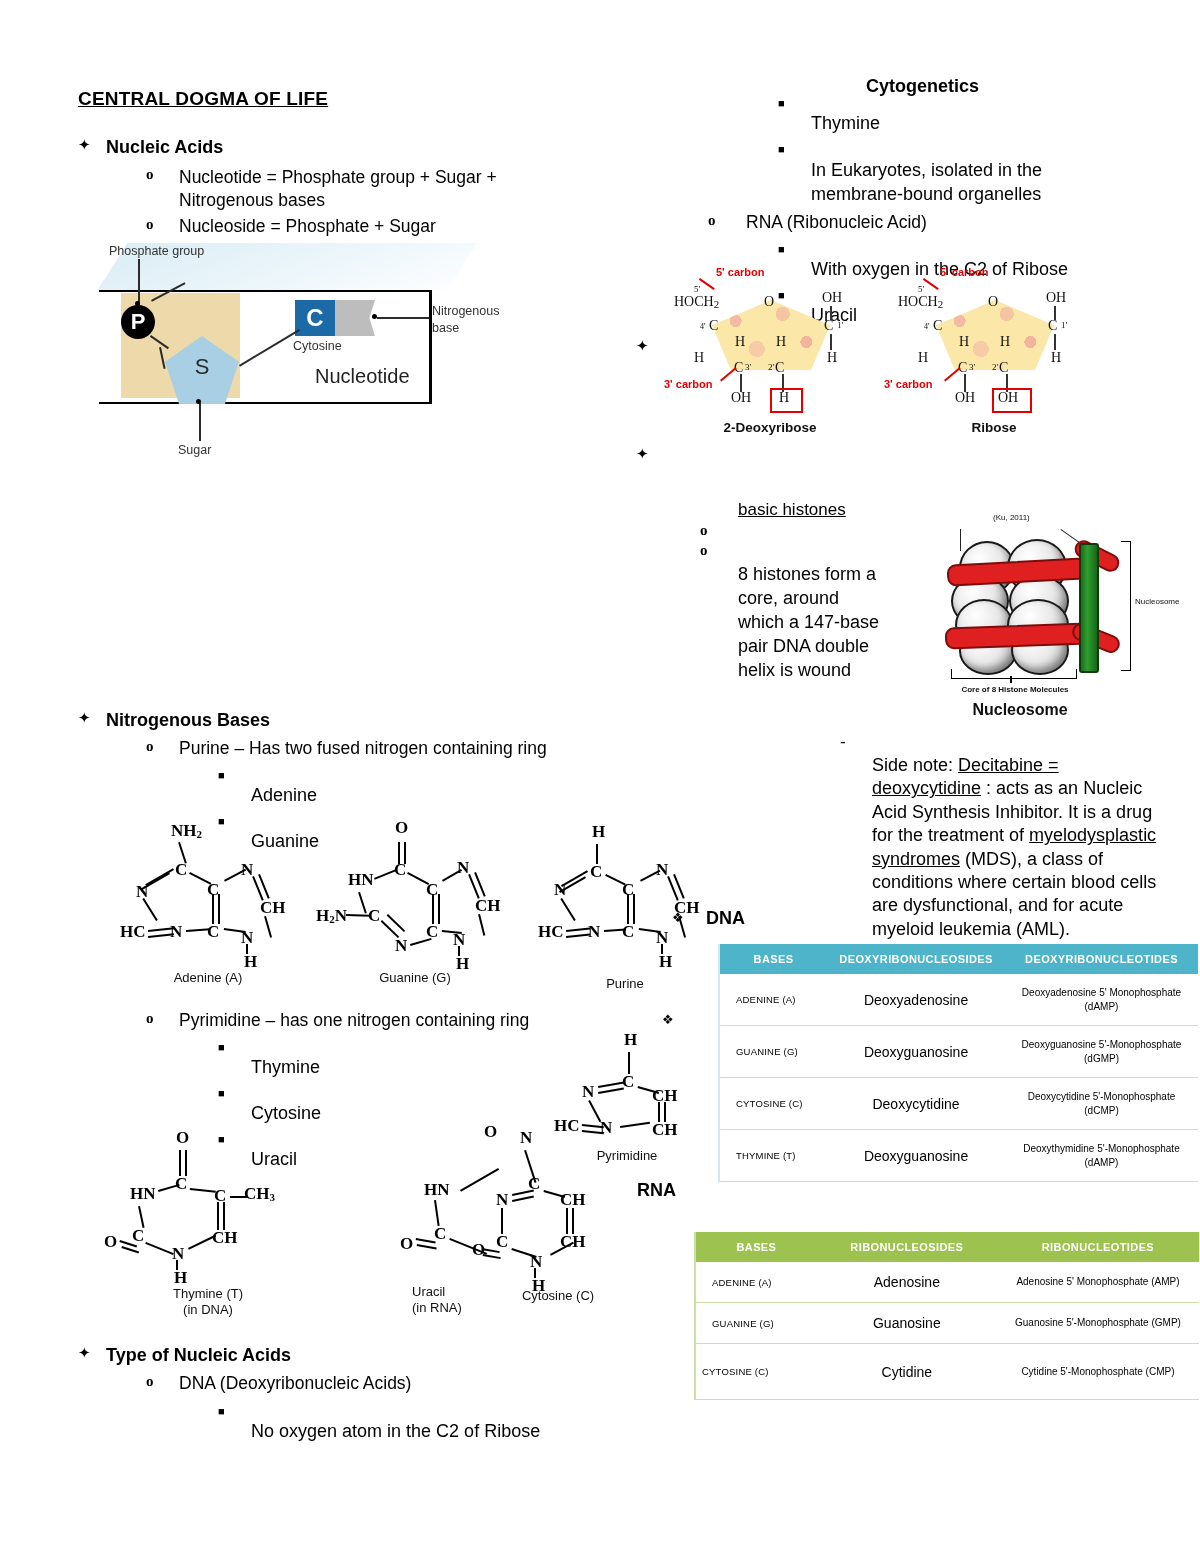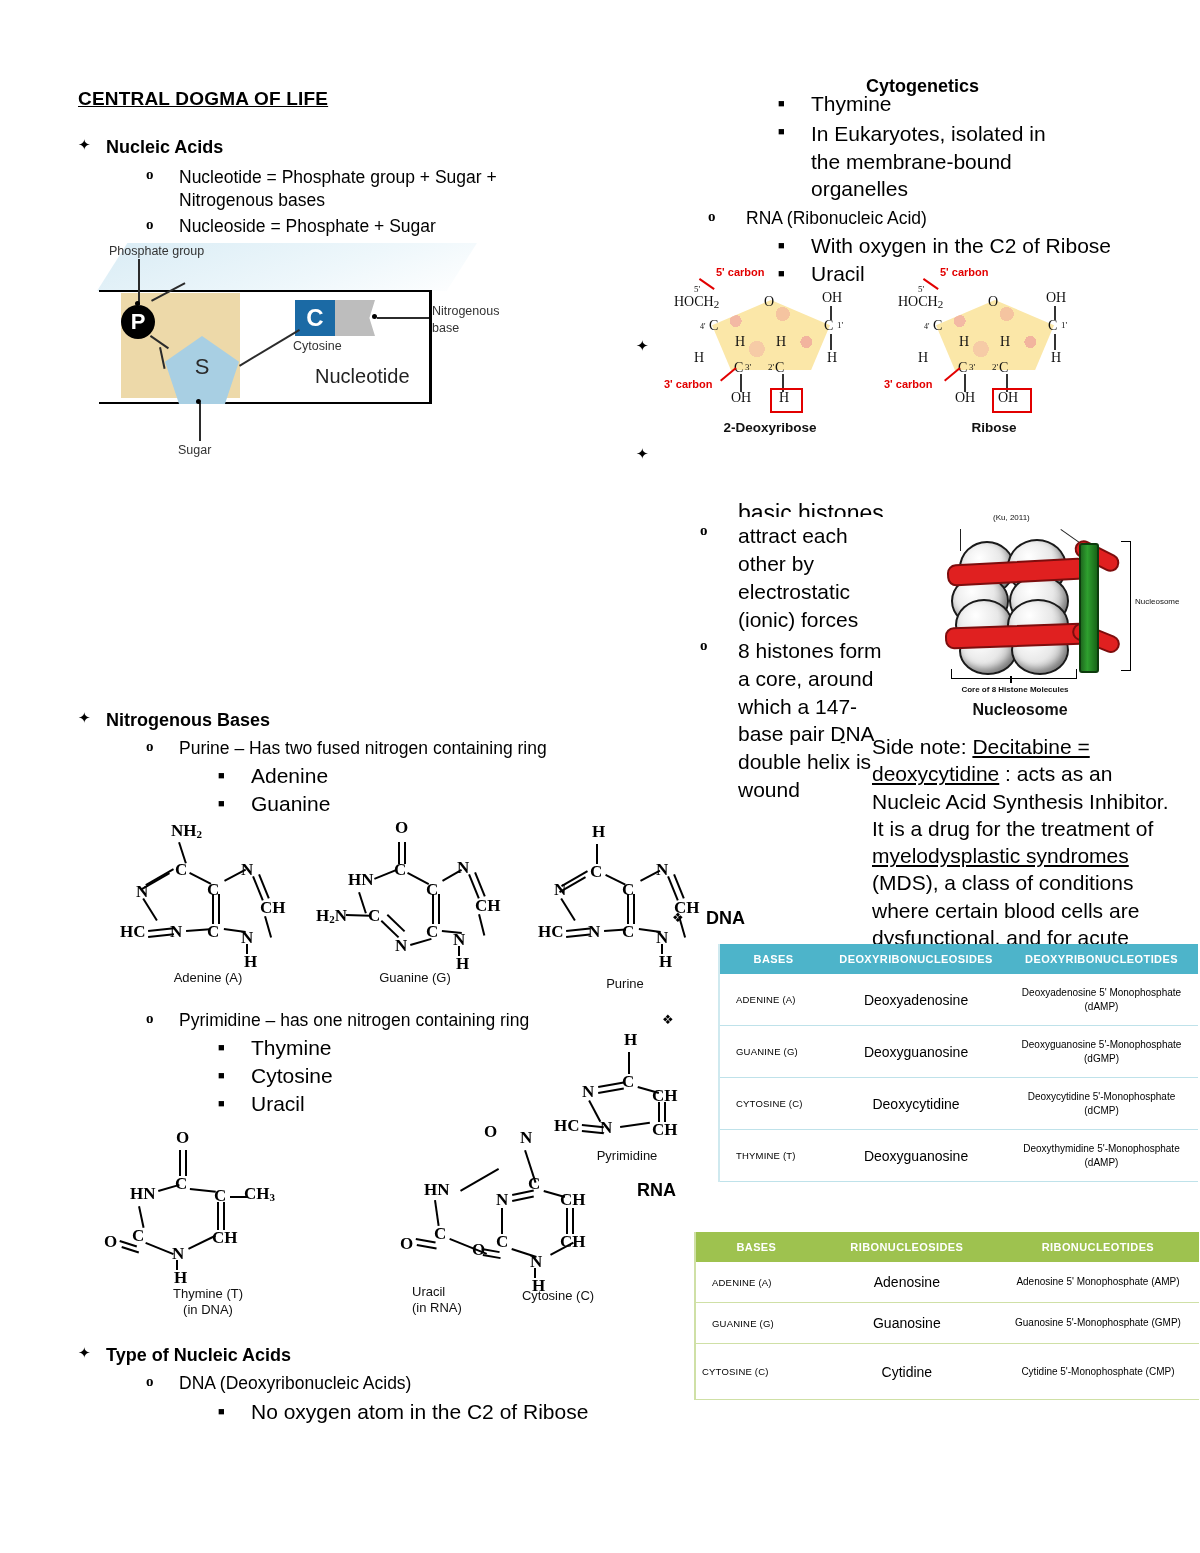--- a/index.html
+++ b/index.html
@@ -6,21 +6,21 @@
   body{
     width:1200px;height:1553px;position:relative;overflow:hidden;
     font-family:"Liberation Sans","DejaVu Sans",sans-serif;
     color:#000;
   }
   .abs{position:absolute;}
   .ttl{font-size:19px;font-weight:bold;text-decoration:underline;letter-spacing:.2px;}
   .h1{font-size:18px;font-weight:bold;}
   .lvl1{font-size:18px;font-weight:bold;}
   .lvl2{font-size:17.5px;}
-  .lvl3{font-size:21px;}
+  .lvl3{font-size:18px;margin-top:21px;}
   .bullet-d{font-size:15px;line-height:1;}
   .bullet-o{font-weight:bold;font-size:15px;font-family:"Liberation Serif",serif;}
   .bullet-sq{font-size:11px;line-height:1;}
   .row{display:flex;align-items:flex-start;}
   .row .bmark{flex:0 0 auto;}
   .u{text-decoration:underline;}
 
   
   #nucleotide-figure{left:85px;top:243px;width:420px;height:225px;}
   .nuc-bevel{position:absolute;left:12px;top:0;width:380px;height:48px;
@@ -251,24 +251,23 @@
   <div class="bond abs" style="left:68px;top:106px;width:1.6px;height:18px;"></div>
   <div class="chem abs" style="left:59px;top:122px;font-size:14px;">OH</div>
   <div class="bond abs" style="left:110px;top:106px;width:1.6px;height:18px;"></div>
   <div class="redbox abs" style="left:96px;top:120px;width:36px;height:21px;"></div>
   <div class="chem abs" style="left:102px;top:122px;font-size:14px;">OH</div>
 
   <div class="figcap" style="left:38px;top:152px;width:120px;">Ribose</div>
 </div>
 
 <div class="abs" style="left:700px;top:500px;width:200px;">
-  <div class="abs u" style="left:38px;top:0px;font-size:23px;overflow:hidden;height:17px;">basic histones</div>
+  <div class="abs u" style="left:38px;top:0px;font-size:17px;overflow:hidden;height:17px;">basic histones</div>
   <div class="row" style="margin-top:22px;">
     <span class="bmark bullet-o" style="width:38px;">o</span>
-    <span class="lvl3" style="width:150px;line-height:1.33;">attract each other by electrostatic (ionic) forces</span>
   </div>
   <div class="row" style="margin-top:3px;">
     <span class="bmark bullet-o" style="width:38px;">o</span>
     <span class="lvl3" style="width:152px;line-height:1.33;">8 histones form a core, around which a 147-base pair DNA double helix is wound</span>
   </div>
 </div>
 
 <div class="abs" id="nucleosome-figure">
   <div class="abs" style="left:78px;top:0px;font-size:8px;color:#111;">(Ku, 2011)</div>
   <div class="lead" style="left:45px;top:16px;width:1.4px;height:22px;background:#222;"></div>

